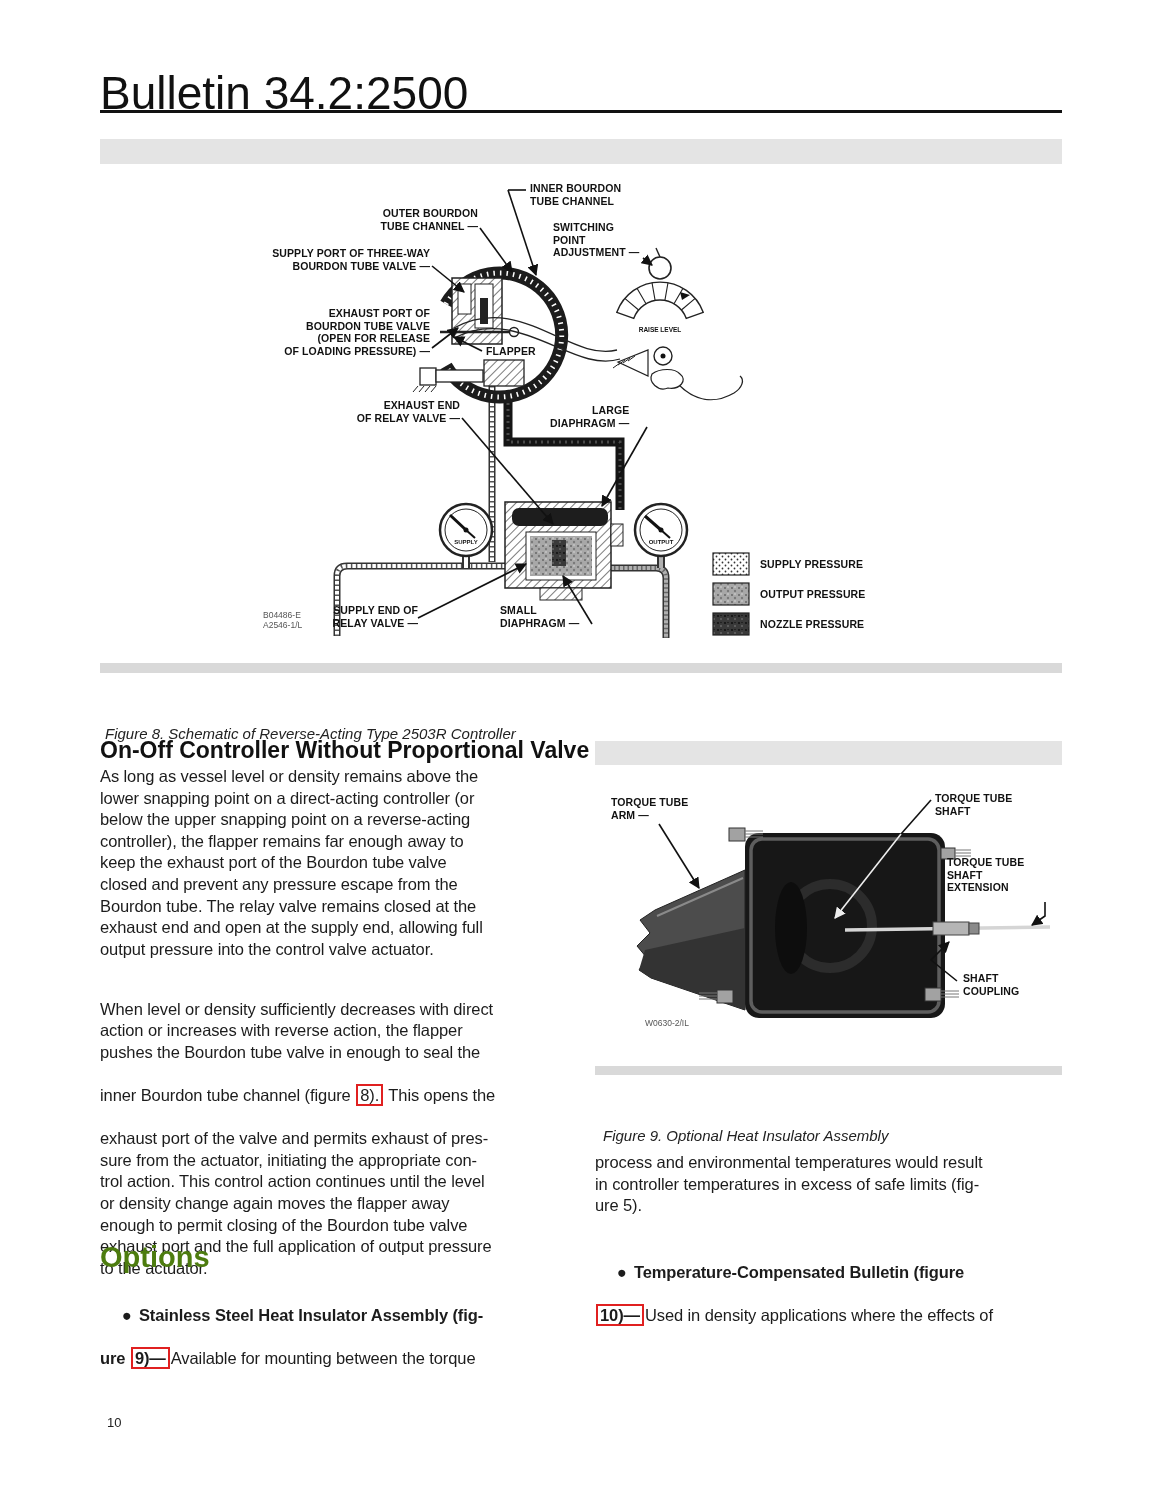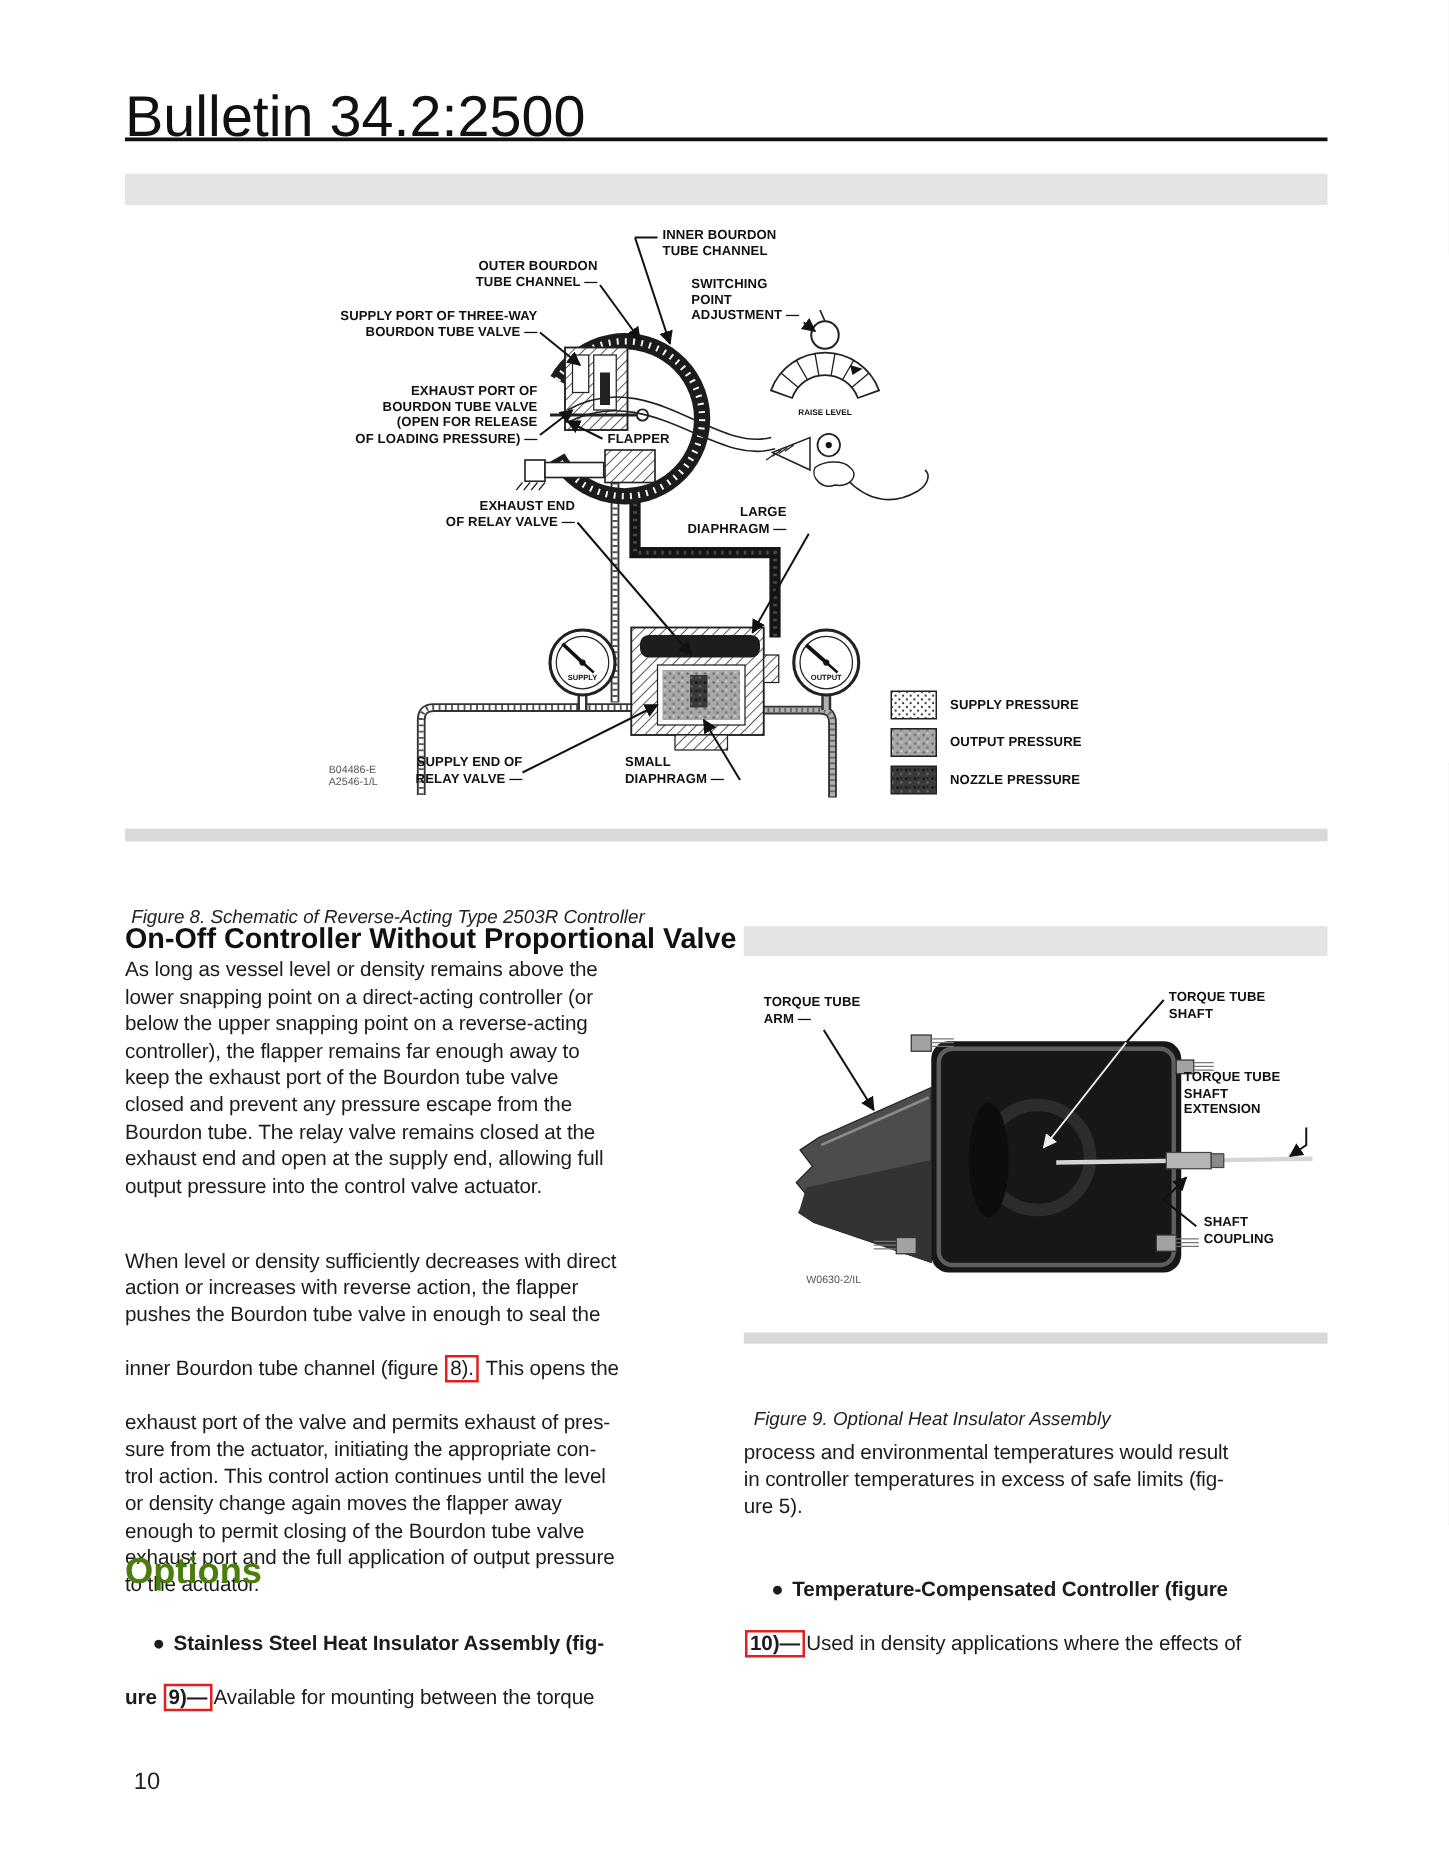--- a/index.html
+++ b/index.html
@@ -15,21 +15,21 @@
   .h2{font-size:29px;font-weight:bold;color:#4d7c0f;}
   .body{font-size:16.5px;line-height:21.6px;white-space:pre-line;color:#1c1c1c;letter-spacing:-0.1px;}
   .b{font-weight:bold;}
   .ind{display:inline-block;width:22px;}
   .gap{margin-left:7px;}
   .figref{border:2px solid #e02020;padding:0 2px;margin:0 1px;}
   .dlabel{position:absolute;font-size:10.5px;font-weight:bold;line-height:12.5px;
           white-space:pre-line;color:#111;letter-spacing:.1px;}
   .dlabel.r{text-align:right;}
   .dcode{position:absolute;font-size:8.5px;line-height:10px;color:#555;white-space:pre-line;}
-  .pagenum{font-size:19px;color:#222;}
+  .pagenum{font-size:13px;color:#222;}
   svg{position:absolute;left:0;top:0;}
   svg text{font-family:"Liberation Sans","DejaVu Sans",sans-serif;font-weight:bold;fill:#111;}
 </style>
 </head>
 <body>
 
 <div class="page">
 
   <div class="abs title" style="left:100px;top:66px;">Bulletin 34.2:2500</div>
   <div class="abs rule" style="left:100px;top:110px;width:962px;height:3px;"></div>
@@ -295,19 +295,19 @@
   </div>
 
   <div class="abs graybar2" style="left:595px;top:1066px;width:467px;height:9px;"></div>
   <div class="abs caption" style="left:603px;top:1080px;">Figure 9. Optional Heat Insulator Assembly</div>
 
   <div class="abs body" style="left:595px;top:1152px;">process and environmental temperatures would result
 in controller temperatures in excess of safe limits (fig-
 ure 5).</div>
 
   <div class="abs body" style="left:595px;top:1240px;">
-    <span class="ind"></span><span class="b">●</span><span class="b gap">Temperature-Compensated Controller (figure</span><br>
+    <span class="ind"></span><span class="b">●</span><span class="b gap">Temperature-Compensated Bulletin (figure</span><br>
     <span class="figref b">10)—</span><span>Used in density applications where the effects of</span><br>
   </div>
 
   <div class="abs pagenum" style="left:107px;top:1415px;">10</div>
 
 </div>
 
 </body></html>

